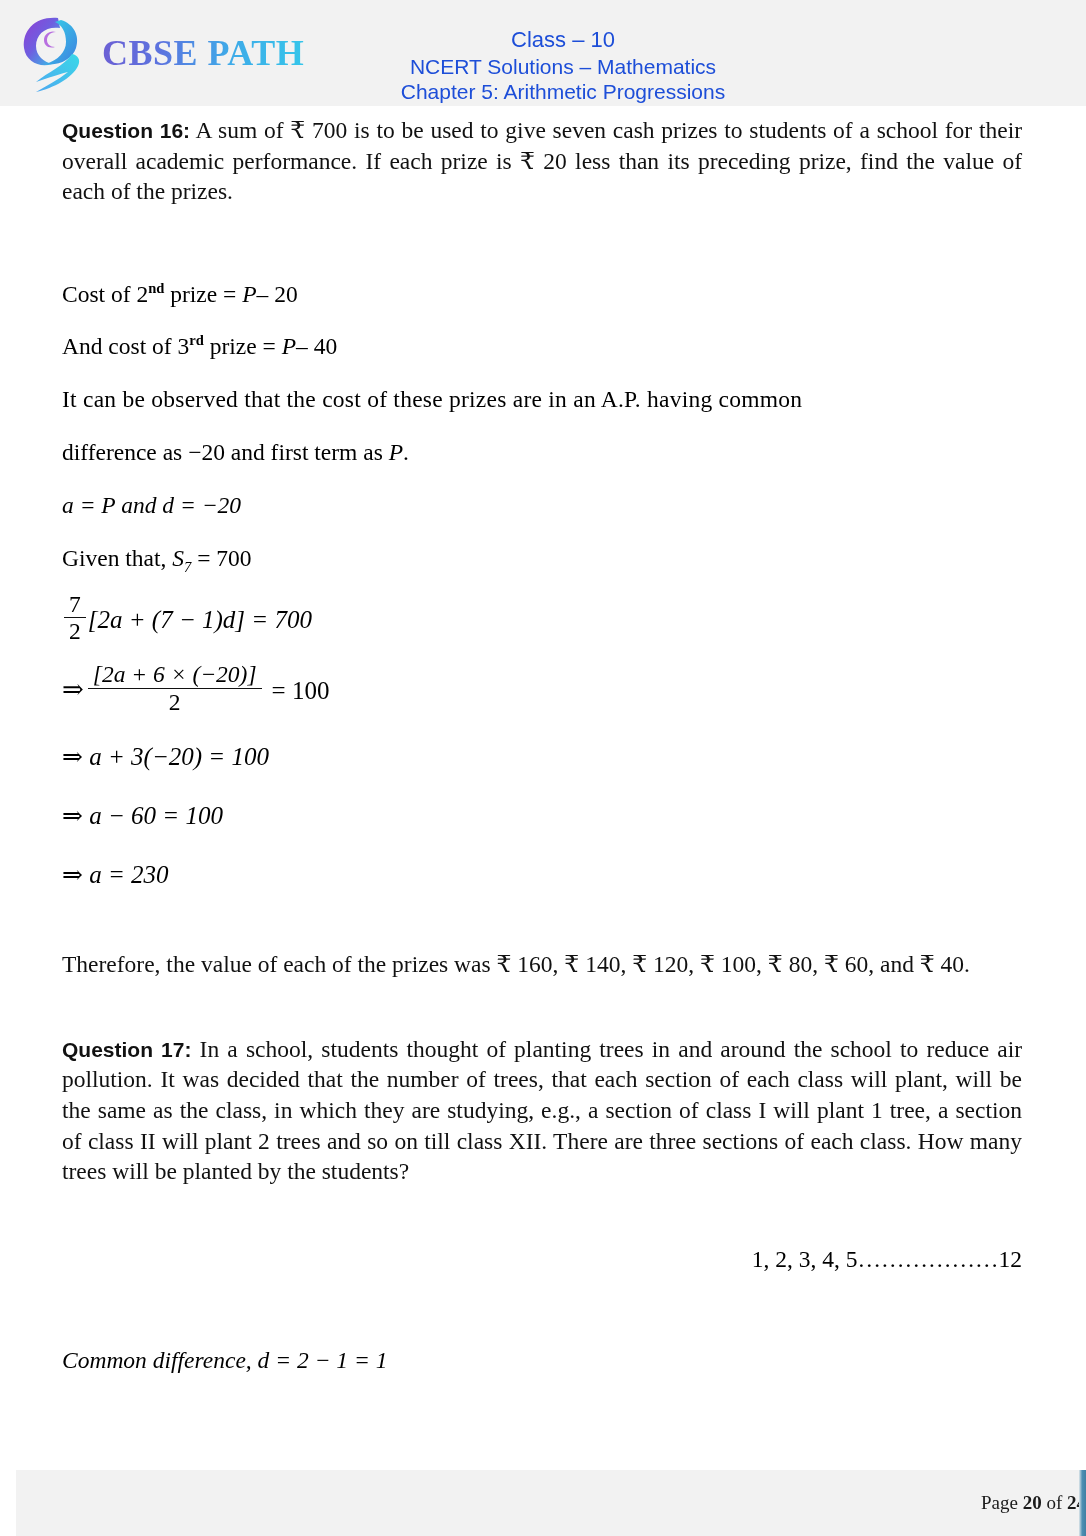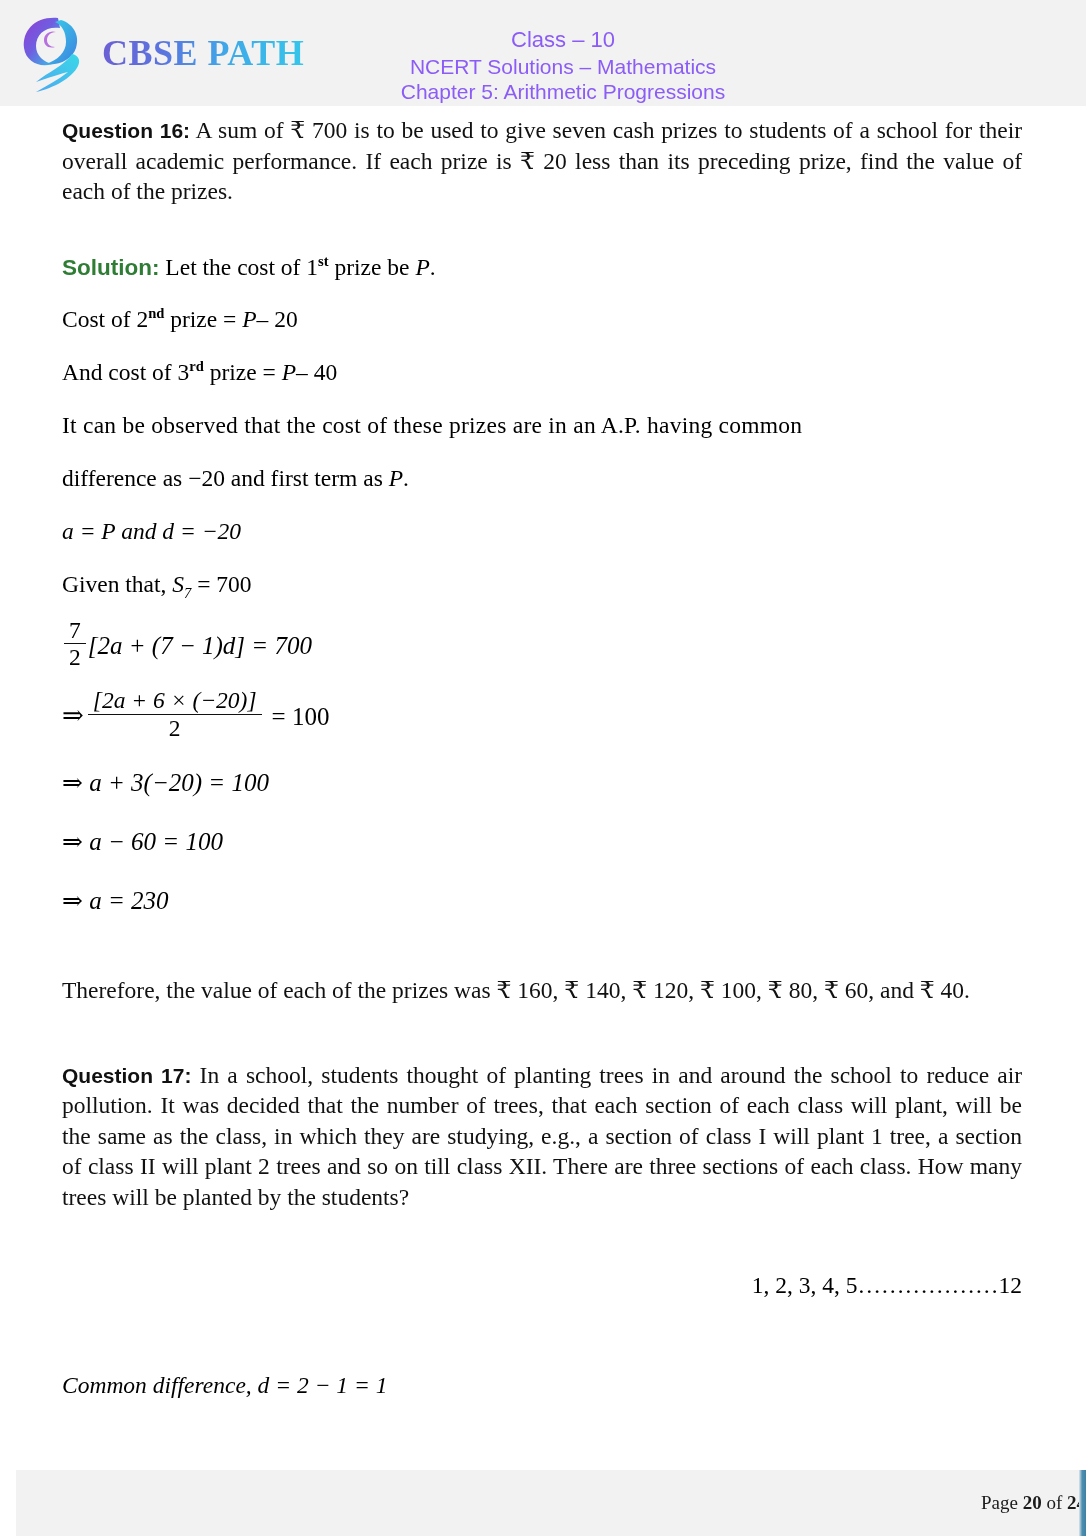--- a/index.html
+++ b/index.html
@@ -61,21 +61,21 @@
     -webkit-text-fill-color: transparent;
     margin-left: 10px;
     white-space: nowrap;
   }
 
   .header-titles {
     flex: 1 1 auto;
     text-align: center;
     padding-right: 300px;
     line-height: 1.22;
-    color: #8b5cf6;
+    color: #1d4ed8;
     margin-top: 26px;
   }
 
   .header-titles .line {
     font-size: 21px;
     font-family: "Liberation Sans", "DejaVu Sans", sans-serif;
     font-weight: 400;
     white-space: nowrap;
   }
   .header-titles .line1 { font-size: 22px; }
@@ -303,23 +303,20 @@
     </div>
 
   <div class="content">
 
     <p class="para">
       <span class="qlabel">Question 16:</span><span> A sum of ₹ 700 is to be used to give seven cash prizes to students of a school for their overall academic performance. If each prize is ₹ 20 less than its preceding prize, find the value of each of the prizes.</span>
     </p>
 
     <div class="gap-xl"></div>
 
-    <div class="stmt" style="margin-top:0;">
-      <span class="sollabel">Solution:</span><span> Let the cost of 1</span><sup class="ord">st</sup><span> prize be </span><i class="var">P</i><span>.</span>
-    </div>
 
     <div class="stmt">
       <span>Cost of 2</span><sup class="ord">nd</sup><span> prize = </span><i class="var">P</i><span>– 20</span>
     </div>
 
     <div class="stmt">
       <span>And cost of 3</span><sup class="ord">rd</sup><span> prize = </span><i class="var">P</i><span>– 40</span>
     </div>
 
     <div class="stmt" style="letter-spacing:0.25px;">It can be observed that the cost of these prizes are in an A.P. having common</div>

